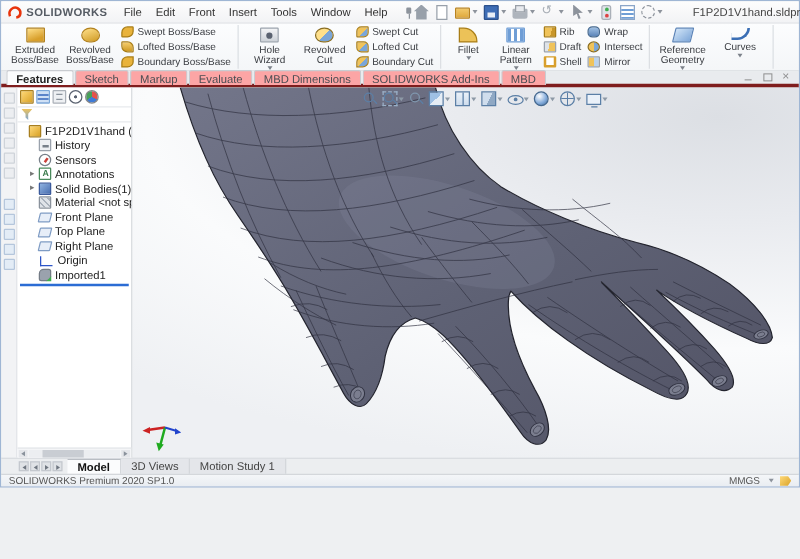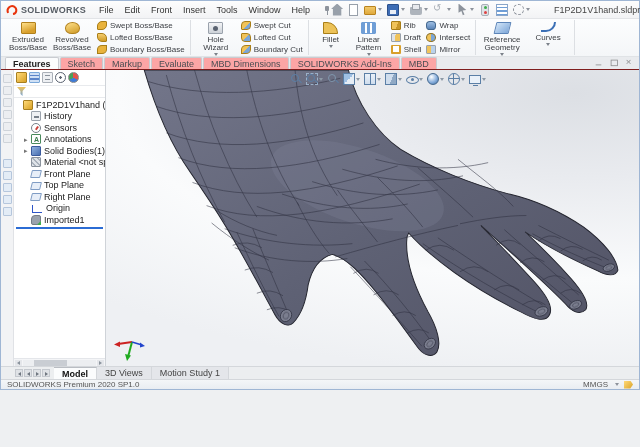--- a/index.html
+++ b/index.html
@@ -70,21 +70,21 @@
 .ric-draft{background:linear-gradient(100deg,#dfe3e8 40%,#f0c35a 41%);border:1px solid #9aa2ac}
 .ric-shell{background:#fff;border:2px solid #d89f2b;border-top-width:1px}
 .ric-wrap{background:linear-gradient(#9fc0e4,#5b84b8);border:1px solid #44688f;border-radius:40%}
 .ric-intersect{background:linear-gradient(90deg,#f0c35a 50%,#7aa6d8 50%);border:1px solid #8a6d1f;border-radius:50%}
 .ric-mirror{background:linear-gradient(90deg,#f0c35a 48%,#fff 48% 52%,#b9d2ec 52%);border:1px solid #9aa2ac}
 .ric-reference-geometry{background:linear-gradient(135deg,#cfe3f7,#7fa8d9);border:1px solid #5b84b8;transform:skewX(-14deg)}
 .ric-curves{background:transparent;border:none;border-bottom:2px solid #3b6fb5;border-right:2px solid #3b6fb5;border-radius:0 0 14px 0;height:10px}
 .rcaret{display:none}
 .rcaret.show{display:block;width:0;height:0;border-left:2.5px solid transparent;border-right:2.5px solid transparent;border-top:3px solid #7c828a;margin-top:1px}
 
-.cmtabs{height:13px;background:#e9ebee;display:flex;align-items:flex-end;padding:0 0 0 4px;flex:0 0 13px;border-bottom:1px solid #7f1d1d}
+.cmtabs{height:13px;background:#e9ebee;display:flex;align-items:center;padding:0 0 0 4px;flex:0 0 13px;border-bottom:3px solid #7f1d1d}
 .cmtab{padding:1px 7px;border:1px solid #c9ccd1;border-bottom:none;background:#fca5a5;color:#4a4d52;margin-right:1px;border-radius:2px 2px 0 0;height:12px}
 .cmtab.active{background:#fbfcfd;font-weight:bold;color:#222}
 .docwin-ctrls{display:flex;gap:6px;align-items:center;padding:0 6px 2px 0}
 .wc-sm{transform:scale(.8);opacity:.7}
 
 .main{flex:1;display:flex;min-height:0;position:relative}
 .vtoolbar{width:13px;background:#f2f3f5;border-right:1px solid #e0e2e6;display:flex;flex-direction:column;align-items:center;padding-top:4px;gap:3px}
 .vt-ic{width:9px;height:9px;border:1px solid #ced3d9;background:#eceef1;border-radius:1px}
 .vt-ic.tint{border-color:#b5c6dc;background:#e3ecf6}
 .vt-gap{height:10px}
@@ -277,20 +277,24 @@
         </div>
     </div>
     <div class="rgroup">
       <div style="display:flex">
 
           <div class="rbtn-l">
             <span class="ric ric-hole-wizard"></span>
             <span>Hole Wizard</span>
             <span class="rcaret show"></span>
           </div>
+          <div class="rbtn-l">
+            <span class="ric ric-revolved-cut"></span>
+            <span>Revolved Cut</span>
+          </div>
         </div>
       <div class="rstack">
 
       <div class="rbtn-s">
             <span class="ric ric-swept-cut"></span>
             <span>Swept Cut</span>
           </div>
           <div class="rbtn-s">
             <span class="ric ric-lofted-cut"></span>
             <span>Lofted Cut</span>

